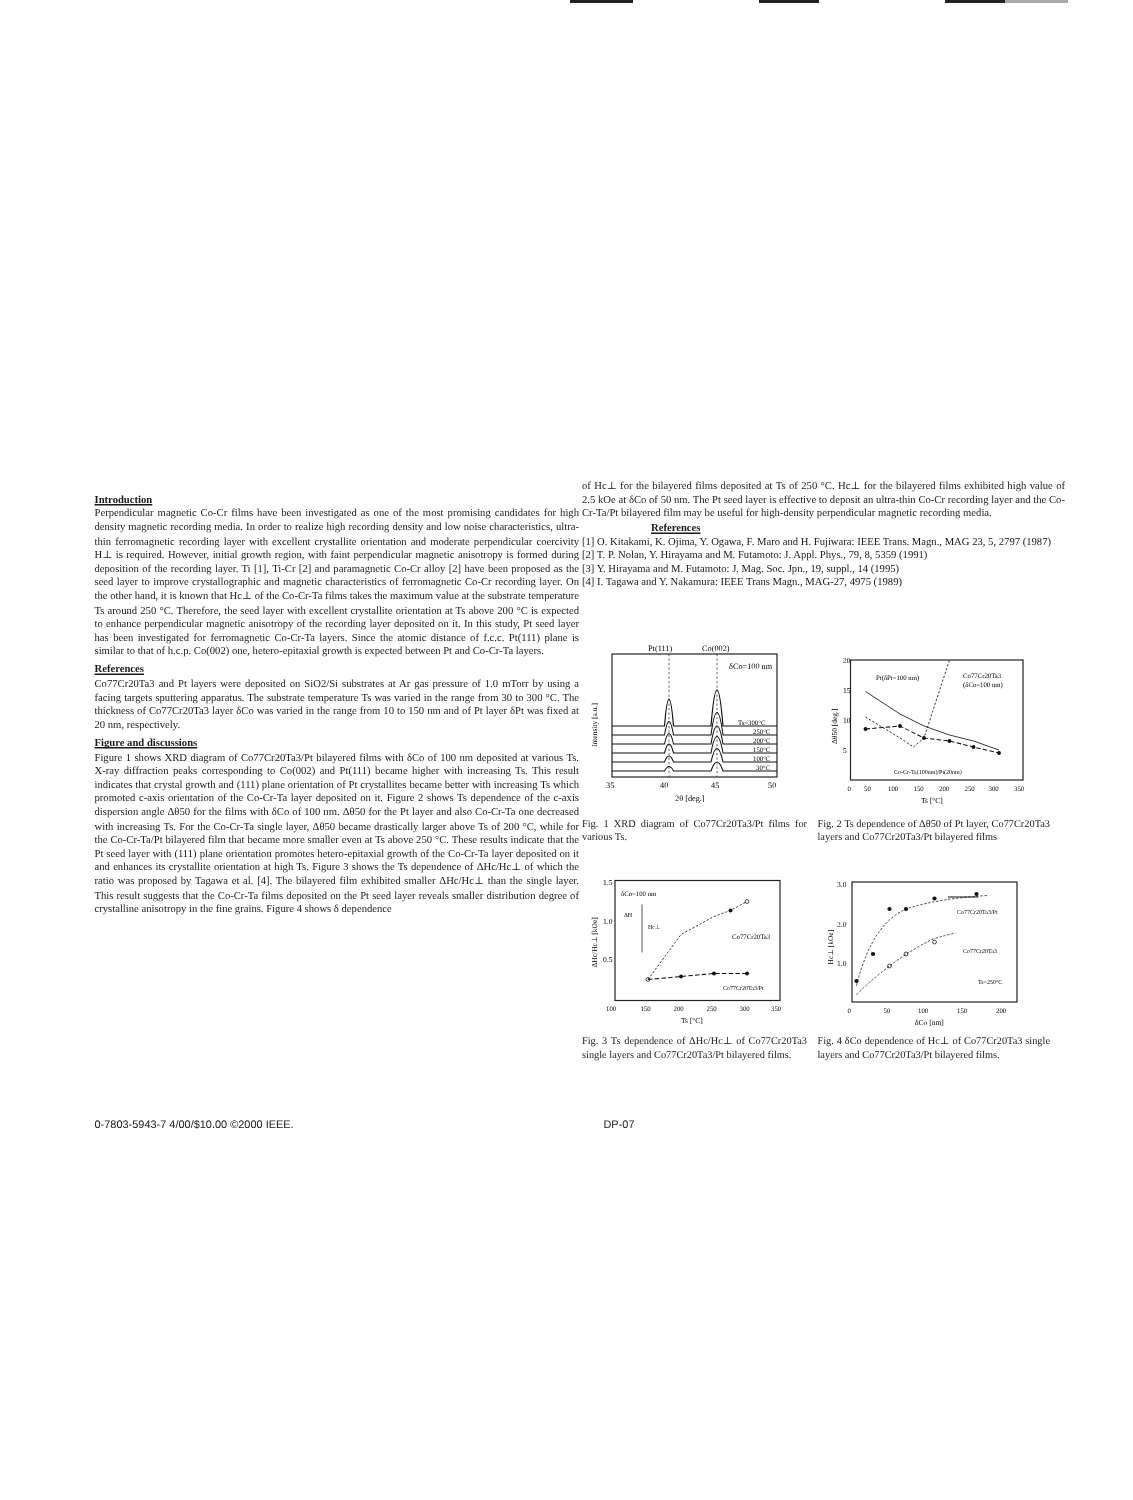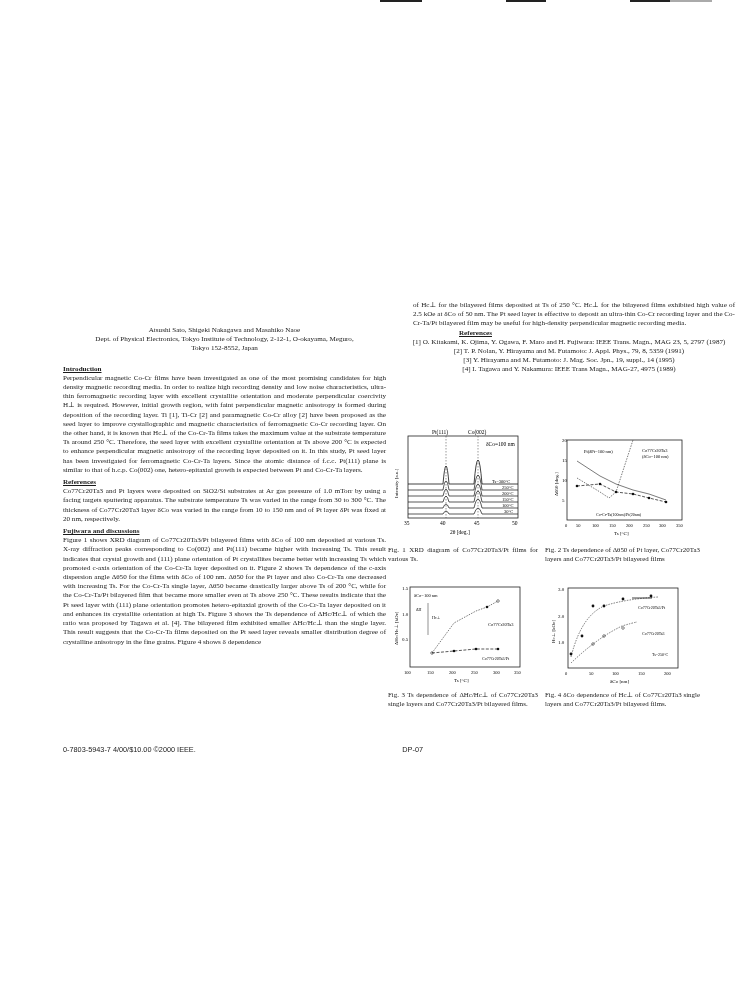--- a/index.html
+++ b/index.html
@@ -1,51 +1,46 @@
 <!DOCTYPE html>
 <html><head>
 <meta charset="utf-8">
 <style>
   html,body{margin:0;padding:0;background:#fff;}
   body{width:755px;height:1000px;position:relative;overflow:hidden;font-family:"Liberation Serif","DejaVu Serif",serif;color:#1a1a1a;}
   .topmark{position:absolute;top:0;height:2px;background:#222;}
   .col{position:absolute;font-size:7.1px;line-height:9.2px;text-align:justify;}
   .left{left:63px;top:318px;width:323px;}
-  .right{left:388px;top:301px;width:322px;margin-left:25px;}
+  .right{left:388px;top:320px;width:322px;}
   .title{font-weight:bold;text-decoration:underline;text-align:center;font-size:8.2px;line-height:10px;}
   .authors{text-align:center;margin-top:8px;}
   .sec{font-weight:bold;text-decoration:underline;margin-top:3px;}
   p{margin:0;}
-  .ref{text-indent:-10px;text-align:center;}
+  .ref{padding-left:10px;text-indent:-10px;text-align:left;}
   .footer{position:absolute;top:745px;left:63px;width:360px;font-family:"Liberation Sans","DejaVu Sans",sans-serif;font-size:7.3px;}
   .footer .code{position:absolute;right:0;top:0;}
   .fig{position:absolute;}
   .fig svg{display:block;}
   .cap{position:absolute;font-size:6.9px;line-height:9px;text-align:justify;}
   svg text{font-family:"Liberation Serif",serif;}
 </style>
 </head>
 <body>
 
 <div class="topmark" style="left:380px;width:42px;"></div>
 <div class="topmark" style="left:506px;width:40px;"></div>
 <div class="topmark" style="left:630px;width:40px;"></div>
 <div class="topmark" style="left:670px;width:42px;background:#aaa;"></div>
 
 <div class="col left">
-  <div class="authors">
-    <div>Atsushi Sato, Shigeki Nakagawa and Masahiko Naoe</div>
-    <div>Dept. of Physical Electronics, Tokyo Institute of Technology, 2-12-1, O-okayama, Meguro,</div>
-    <div>Tokyo 152-8552, Japan</div>
-  </div>
   <div class="sec" style="margin-top:11px;">Introduction</div>
   <p>Perpendicular magnetic Co-Cr films have been investigated as one of the most promising candidates for high density magnetic recording media. In order to realize high recording density and low noise characteristics, ultra-thin ferromagnetic recording layer with excellent crystallite orientation and moderate perpendicular coercivity H⊥ is required. However, initial growth region, with faint perpendicular magnetic anisotropy is formed during deposition of the recording layer. Ti [1], Ti-Cr [2] and paramagnetic Co-Cr alloy [2] have been proposed as the seed layer to improve crystallographic and magnetic characteristics of ferromagnetic Co-Cr recording layer. On the other hand, it is known that Hc⊥ of the Co-Cr-Ta films takes the maximum value at the substrate temperature Ts around 250 °C. Therefore, the seed layer with excellent crystallite orientation at Ts above 200 °C is expected to enhance perpendicular magnetic anisotropy of the recording layer deposited on it. In this study, Pt seed layer has been investigated for ferromagnetic Co-Cr-Ta layers. Since the atomic distance of f.c.c. Pt(111) plane is similar to that of h.c.p. Co(002) one, hetero-epitaxial growth is expected between Pt and Co-Cr-Ta layers.</p>
   <div class="sec">References</div>
   <p>Co77Cr20Ta3 and Pt layers were deposited on SiO2/Si substrates at Ar gas pressure of 1.0 mTorr by using a facing targets sputtering apparatus. The substrate temperature Ts was varied in the range from 30 to 300 °C. The thickness of Co77Cr20Ta3 layer δCo was varied in the range from 10 to 150 nm and of Pt layer δPt was fixed at 20 nm, respectively.</p>
-  <div class="sec">Fujiwara and discussions</div>
+  <div class="sec">Figure and discussions</div>
   <p>Figure 1 shows XRD diagram of Co77Cr20Ta3/Pt bilayered films with δCo of 100 nm deposited at various Ts. X-ray diffraction peaks corresponding to Co(002) and Pt(111) became higher with increasing Ts. This result indicates that crystal growth and (111) plane orientation of Pt crystallites became better with increasing Ts which promoted c-axis orientation of the Co-Cr-Ta layer deposited on it. Figure 2 shows Ts dependence of the c-axis dispersion angle Δθ50 for the films with δCo of 100 nm. Δθ50 for the Pt layer and also Co-Cr-Ta one decreased with increasing Ts. For the Co-Cr-Ta single layer, Δθ50 became drastically larger above Ts of 200 °C, while for the Co-Cr-Ta/Pt bilayered film that became more smaller even at Ts above 250 °C. These results indicate that the Pt seed layer with (111) plane orientation promotes hetero-epitaxial growth of the Co-Cr-Ta layer deposited on it and enhances its crystallite orientation at high Ts. Figure 3 shows the Ts dependence of ΔHc/Hc⊥ of which the ratio was proposed by Tagawa et al. [4]. The bilayered film exhibited smaller ΔHc/Hc⊥ than the single layer. This result suggests that the Co-Cr-Ta films deposited on the Pt seed layer reveals smaller distribution degree of crystalline anisotropy in the fine grains. Figure 4 shows δ dependence</p>
 </div>
 
 <div class="footer">
   <span>0-7803-5943-7 4/00/$10.00 ©2000 IEEE.</span>
   <span class="code">DP-07</span>
 </div>
 
 <div class="col right">
   <p>of Hc⊥ for the bilayered films deposited at Ts of 250 °C. Hc⊥ for the bilayered films exhibited high value of 2.5 kOe at δCo of 50 nm. The Pt seed layer is effective to deposit an ultra-thin Co-Cr recording layer and the Co-Cr-Ta/Pt bilayered film may be useful for high-density perpendicular magnetic recording media.</p>

